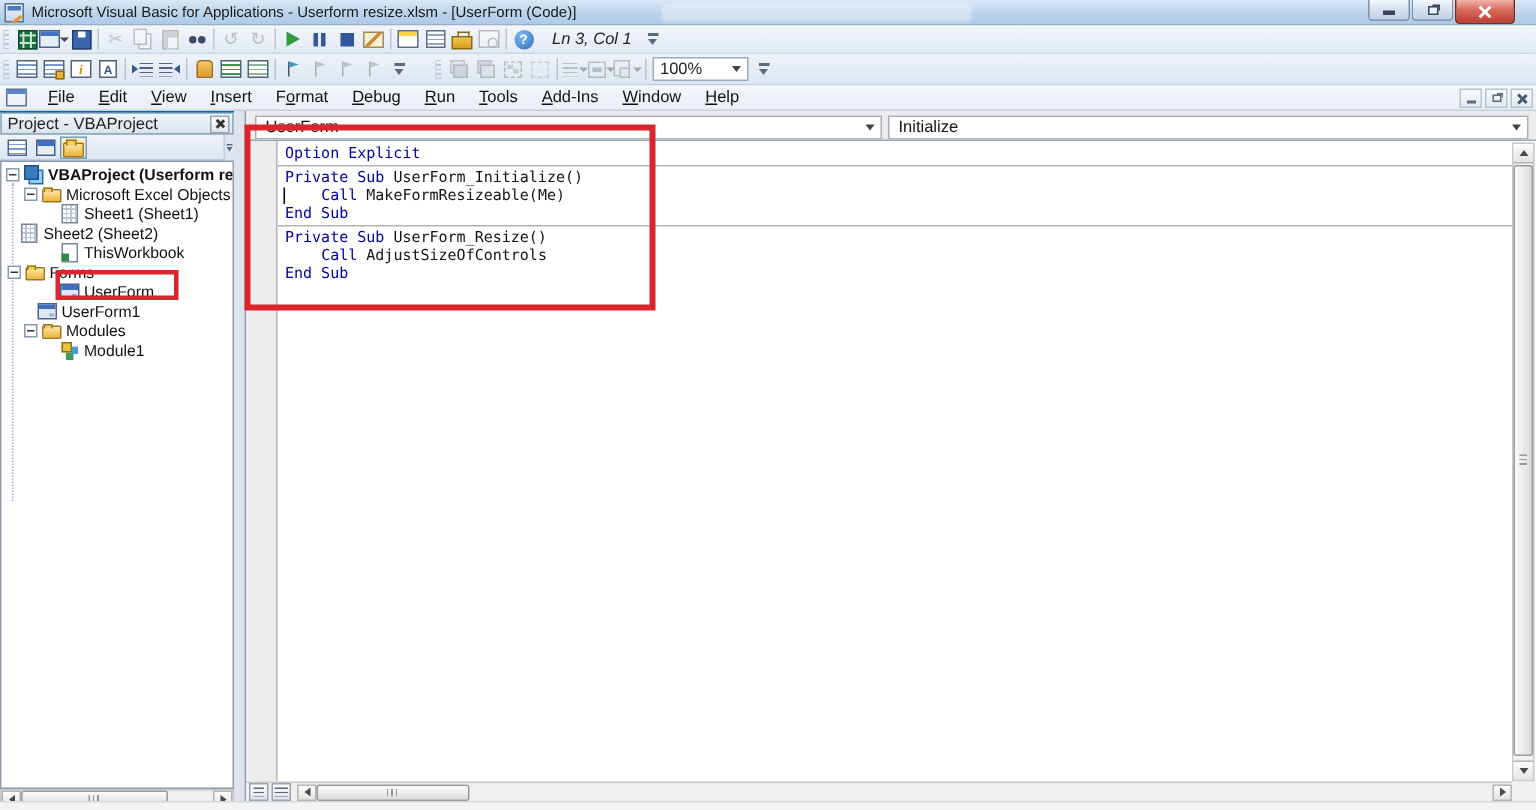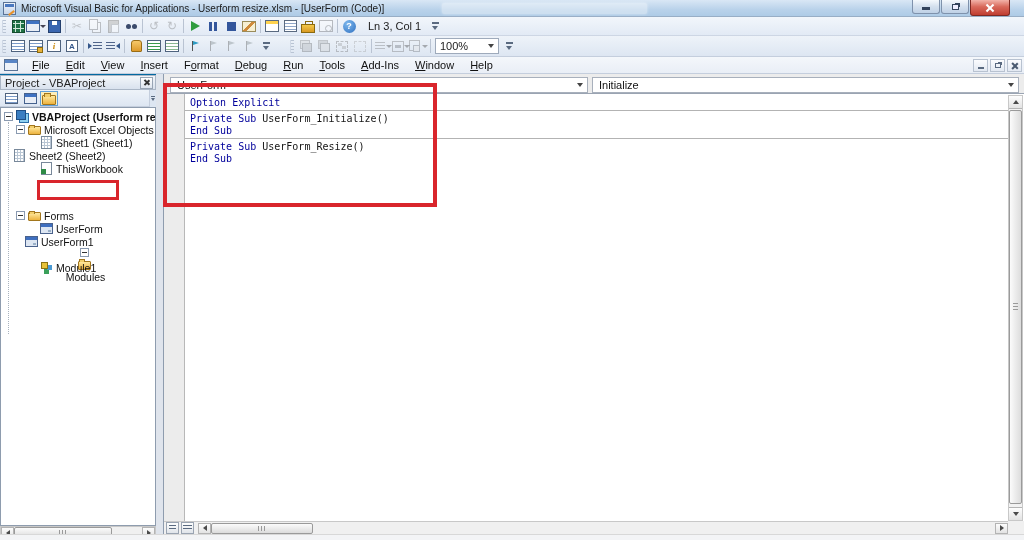--- a/index.html
+++ b/index.html
@@ -39,21 +39,21 @@
   .tbrow2{position:absolute;left:0;top:36px;width:1024px;height:21px;
     background:linear-gradient(#eef3f9,#dde6f2);border-bottom:1px solid #c4cedd;
     display:flex;align-items:center;}
   .tbgroup{display:flex;align-items:center;height:100%;}
   .tbgroup.uform{margin-left:16px;}
   .grip{width:4px;height:13px;margin:0 3px 0 2px;
     background:repeating-linear-gradient(#b9c4d4 0 1px,transparent 1px 3px);border-left:1px solid #cfd8e5;}
   .tb-btn{width:18px;height:17px;display:flex;align-items:center;justify-content:center;border-radius:2px;}
   .tb-btn.dis{opacity:.4;filter:grayscale(.9);}
   .tsep{width:1px;height:14px;background:#b9c3d2;margin:0 2px;}
-  .tlabel{margin-left:10px;margin-right:6px;color:#222;white-space:nowrap;}
+  .tlabel{margin-left:10px;margin-right:6px;color:#222;white-space:nowrap;font-style:italic;}
   .tcombo{height:16px;background:#fff;border:1px solid #9eaabb;display:flex;align-items:center;
     justify-content:space-between;padding-left:4px;margin:12px 2px;}
   .tcombo-t{font-size:11px;color:#222;}
   .dd-arrow{width:14px;height:100%;display:flex;align-items:center;justify-content:center;}
   .dd-arrow::before{content:"";border-left:3.5px solid transparent;border-right:3.5px solid transparent;border-top:4px solid #444;}
   .dd-arrow-sm{width:9px;height:17px;display:flex;align-items:center;justify-content:center;}
   .dd-arrow-sm::before{content:"";border-left:3px solid transparent;border-right:3px solid transparent;border-top:3px solid #445;}
   .toverflow{width:12px;height:17px;display:flex;flex-direction:column;align-items:center;justify-content:center;margin-left:2px;}
   .ov-bar{width:7px;height:2px;background:#5a6a80;margin-bottom:2px;}
   .ov-arrow{border-left:3.5px solid transparent;border-right:3.5px solid transparent;border-top:4px solid #5a6a80;}
@@ -509,38 +509,38 @@
         <div class="tree-row" style="">
           <span class="tree-spacer"></span>
           <span class="ti t-sheet"></span>
           <span class="tree-label">Sheet2 (Sheet2)</span>
         </div>
         <div class="tree-row" style="padding-left: 27px;">
           <span class="tree-spacer"></span>
           <span class="ti t-workbook"></span>
           <span class="tree-label">ThisWorkbook</span>
         </div>
-        <div class="tree-row" style="padding-left: 15px; margin-top: 34px;">
+        <div class="tree-row" style="padding-left: 4px;">
           <span class="exp">
             <span class="exp-minus"></span>
           </span>
           <span class="ti t-folder"></span>
           <span class="tree-label">Forms</span>
         </div>
         <div class="tree-row" style="padding-left: 27px;">
           <span class="tree-spacer"></span>
           <span class="ti t-form"></span>
           <span class="tree-label">UserForm</span>
         </div>
         <div class="tree-row" style="padding-left: 12px;">
           <span class="tree-spacer"></span>
           <span class="ti t-form"></span>
           <span class="tree-label">UserForm1</span>
         </div>
-        <div class="tree-row" style="padding-left: 15px; flex-direction: column;">
+        <div class="tree-row" style="padding-left: 15px;">
           <span class="exp">
             <span class="exp-minus"></span>
           </span>
           <span class="ti t-folder"></span>
           <span class="tree-label">Modules</span>
         </div>
         <div class="tree-row" style="padding-left: 27px;">
           <span class="tree-spacer"></span>
           <span class="ti t-module"></span>
           <span class="tree-label">Module1</span>
@@ -569,23 +569,25 @@
       <div class="combo combo-proc">
         <span class="combo-txt">Initialize</span>
         <span class="dd-arrow"></span>
       </div>
     </div>
     <div class="code-margin"></div>
     <div class="code">
         <div class="code-line"><span class="c-kw">Option Explicit</span></div>
         <div class="proc-sep"></div>
         <div class="code-line"><span class="c-kw">Private Sub </span><span class="c-id">UserForm_Initialize()</span></div>
+        <div class="code-line"><span class="caret"></span><span class="c-id">    </span><span class="c-kw">Call </span><span class="c-id">MakeFormResizeable(Me)</span></div>
         <div class="code-line"><span class="c-kw">End Sub</span></div>
         <div class="proc-sep"></div>
         <div class="code-line"><span class="c-kw">Private Sub </span><span class="c-id">UserForm_Resize()</span></div>
+        <div class="code-line"><span class="c-id">    </span><span class="c-kw">Call </span><span class="c-id">AdjustSizeOfControls</span></div>
         <div class="code-line"><span class="c-kw">End Sub</span></div>
       </div>
     <div class="vscroll">
       <span class="vs-up">
           <span class="arr-u"></span>
         </span>
       <span class="vthumb"></span>
       <span class="vs-down">
           <span class="arr-d"></span>
         </span>

